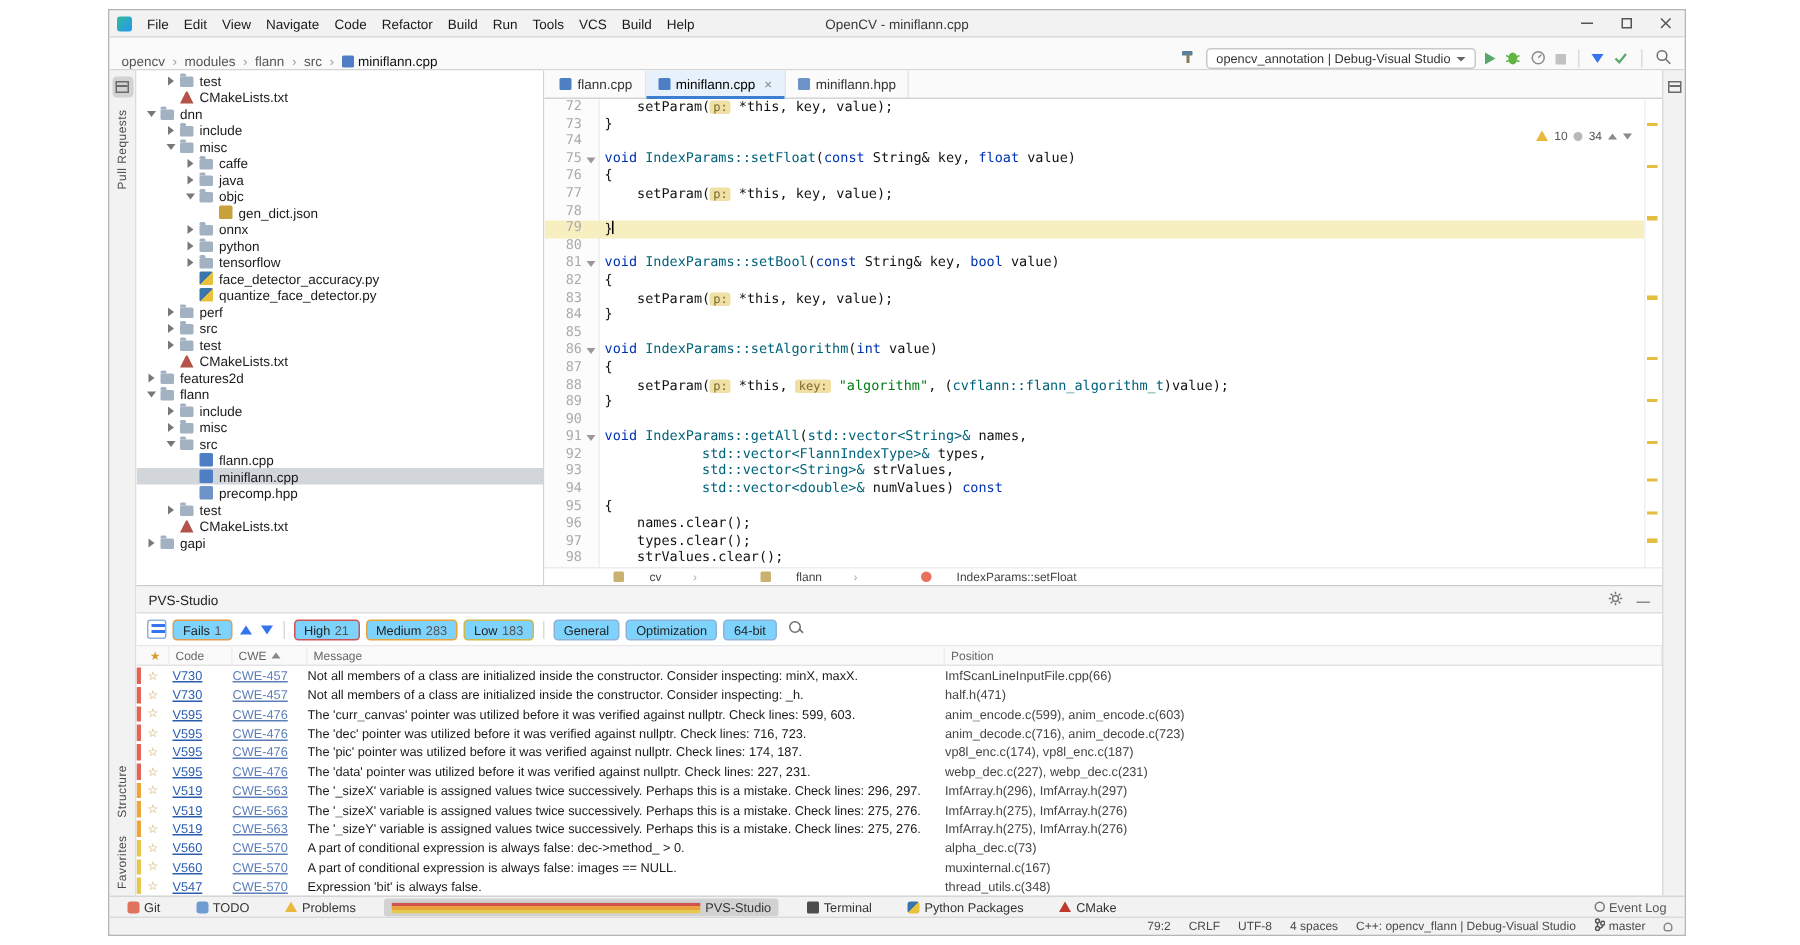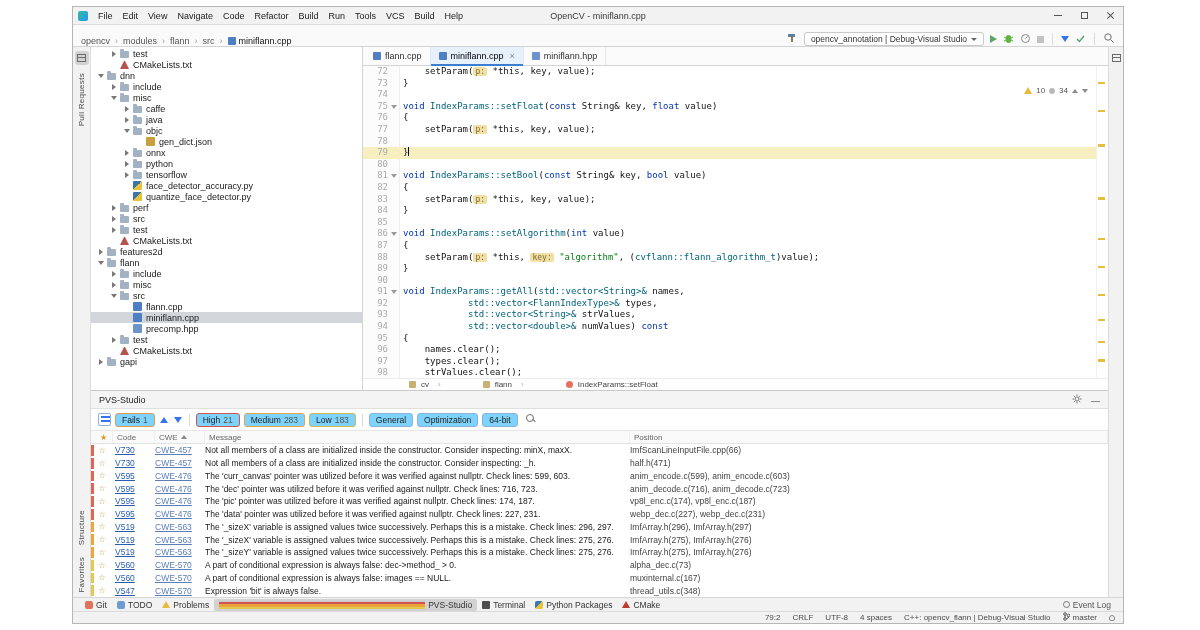--- a/index.html
+++ b/index.html
@@ -103,21 +103,21 @@
   .insp { position:absolute; top:19px; right:16px; display:flex; align-items:center; gap:4px; font-size:8px; color:#555;
           background:rgba(255,255,255,.92); padding:1px 4px; border-radius:2px; }
   .w-tri { width:0; height:0; border-left:4px solid transparent; border-right:4px solid transparent; border-bottom:7px solid #E9B83C; }
   .w-dot { width:6px; height:6px; border-radius:50%; background:#B9B9B9; }
   .w-chev { width:6px; height:6px; position:relative; }
   .w-chev.up::after { content:""; position:absolute; left:0; top:1px; border-bottom:4px solid #8A8A8A; border-left:3px solid transparent; border-right:3px solid transparent; }
   .w-chev.down::after { content:""; position:absolute; left:0; top:1px; border-top:4px solid #8A8A8A; border-left:3px solid transparent; border-right:3px solid transparent; }
   .scrollzone { position:absolute; top:0; right:0; bottom:0; width:12px; border-left:1px solid #F0F0F0; }
   .mark { position:absolute; right:3px; width:7px; height:2.5px; background:#E3BE3F; }
   .ed-crumbs { flex:0 0 12px; border-top:1px solid #ECECEC; display:flex; align-items:center; padding:0 8px; font-size:8px; color:#444; background:#FFF; }
-  .bc-item { display:flex; align-items:center; gap:5px;padding-left:38px; }
+  .bc-item { display:flex; align-items:center; gap:17px;padding-left:38px; }
   .bc-item:not(:last-child)::after { content:"›"; color:#AAA; margin:0 4px; }
   .bc-ico.namespace { width:7px; height:7px; background:#C9B171; border-radius:1px; }
   .bc-ico.method { width:7px; height:7px; background:#E8705C; border-radius:50%; }
 
   
   .pvs { flex:0 0 206px; border-top:1px solid #C9C9C9; display:flex; flex-direction:column; background:#FFF; min-width:0; }
   .pvs-header { flex:0 0 18px; display:flex; align-items:center; padding:0 8px; font-size:9px; color:#222; background:#F4F4F4; border-bottom:1px solid #E0E0E0; }
   .pvs-hicons { margin-left:auto; display:flex; gap:9px; align-items:center; }
   .pvs-toolbar { flex:0 0 22px; display:flex; align-items:center; gap:4px; padding:0 7px; border-bottom:1px solid #E6E6E6; font-size:8.5px; }
   .tool-first { width:13px; height:13px; border:1px solid #8FB2D9; border-radius:2px; background:linear-gradient(#3574F0 2px,transparent 2px) 2px 2px/9px 3.5px no-repeat,
@@ -146,21 +146,21 @@
   .prow.high::before { background:#E06555; }
   .prow.medium::before { background:#EDA63C; }
   .prow.low::before { background:#E5C94F; }
   .pstar { text-align:center; color:#C19A3F; font-size:8px; }
   .pcode { color:#2A5DB0; text-decoration:underline; padding-left:2px; }
   .pcwe { color:#5C7FB8; text-decoration:underline; }
   .pmsg { color:#1A1A1A; white-space:nowrap; overflow:hidden; text-overflow:ellipsis; padding-right:8px; }
   .ppos { color:#444; white-space:nowrap; overflow:hidden; }
 
   
-  .btools { flex:0 0 14px; display:flex; align-items:center; gap:0; background:#F2F2F2; border-top:1px solid #D6D6D6;
+  .btools { flex:0 0 14px; display:flex; align-items:center; gap:14px; background:#F2F2F2; border-top:1px solid #D6D6D6;
             font-size:8.5px; color:#333; padding:0 7px; }
   .btool { display:flex; align-items:center; gap:3px; padding:0 5px; height:12px; border-radius:2px; }
   .btool.active { background:#D2D2D2; }
   .btool.eventlog { margin-left:auto; color:#555; }
   .bi { width:8px; height:8px; display:inline-block; border-radius:2px; }
   .bi.git { background:#E0735C; }
   .bi.todo { background:#6E9BD0; }
   .bi.problems { width:0; height:0; border-left:4px solid transparent; border-right:4px solid transparent; border-bottom:7px solid #E9B83C; border-radius:0; background:none; }
   .bi.pvs { background:linear-gradient(180deg,#D25252 33%,#E8A33D 33%,#E8A33D 66%,#E5C94F 66%); border-radius:1px; }
   .bi.terminal { background:#4D4D4D; border-radius:1px; }

